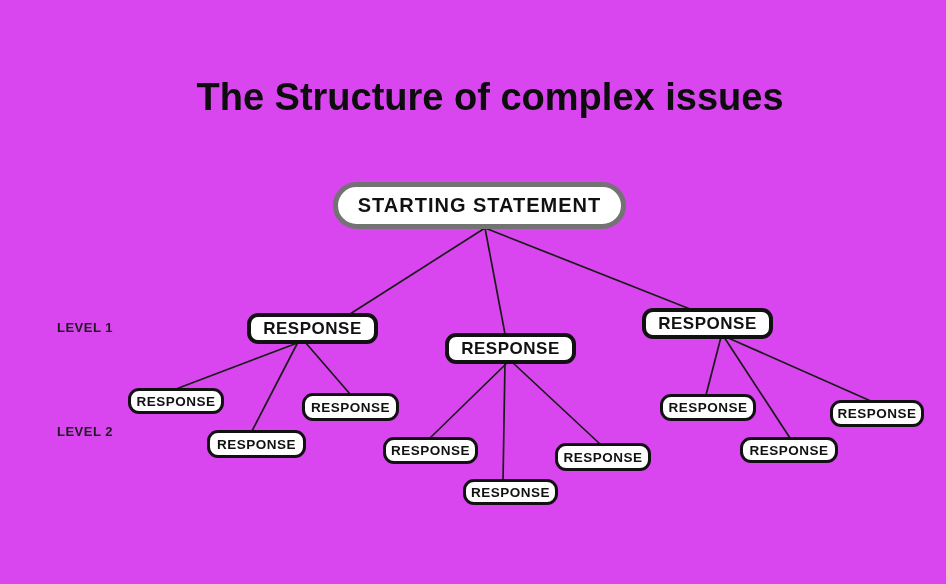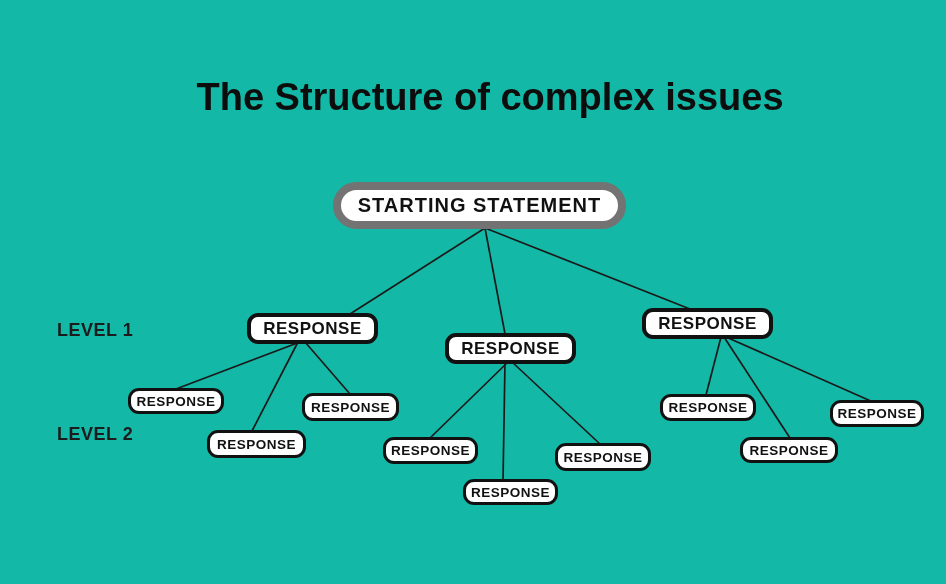--- a/index.html
+++ b/index.html
@@ -4,21 +4,21 @@
 <style>
   html, body {
     margin: 0;
     padding: 0;
     background: #ffffff;
   }
   .canvas {
     position: relative;
     width: 946px;
     height: 584px;
-    background: #14b8a6;
+    background: #d946ef;
     overflow: hidden;
     font-family: "Liberation Sans", "DejaVu Sans", sans-serif;
     color: #111111;
   }
   .page-title {
     position: absolute;
     left: 170px;
     top: 76px;
     width: 640px;
     text-align: center;
@@ -41,38 +41,38 @@
     background: #ffffff;
     display: flex;
     align-items: center;
     justify-content: center;
     font-weight: bold;
     color: #111111;
     white-space: nowrap;
     border-radius: 11px;
   }
   .oval {
-    border: 8px solid #737373;
+    border: 5px solid #737373;
     border-radius: 24px;
     font-size: 20px;
     letter-spacing: 1px;
   }
   .l1box {
     border: 4px solid #111111;
     font-size: 17px;
     letter-spacing: 0.5px;
   }
   .l2box {
     border: 3px solid #111111;
     font-size: 13.5px;
     letter-spacing: 0.5px;
   }
   .lvl-label {
     position: absolute;
-    font-size: 18px;
+    font-size: 13px;
     font-weight: bold;
     letter-spacing: 0.5px;
     color: #1c1c1c;
     white-space: nowrap;
   }
 </style>
 </head>
 <body>
 
 <div class="canvas">

